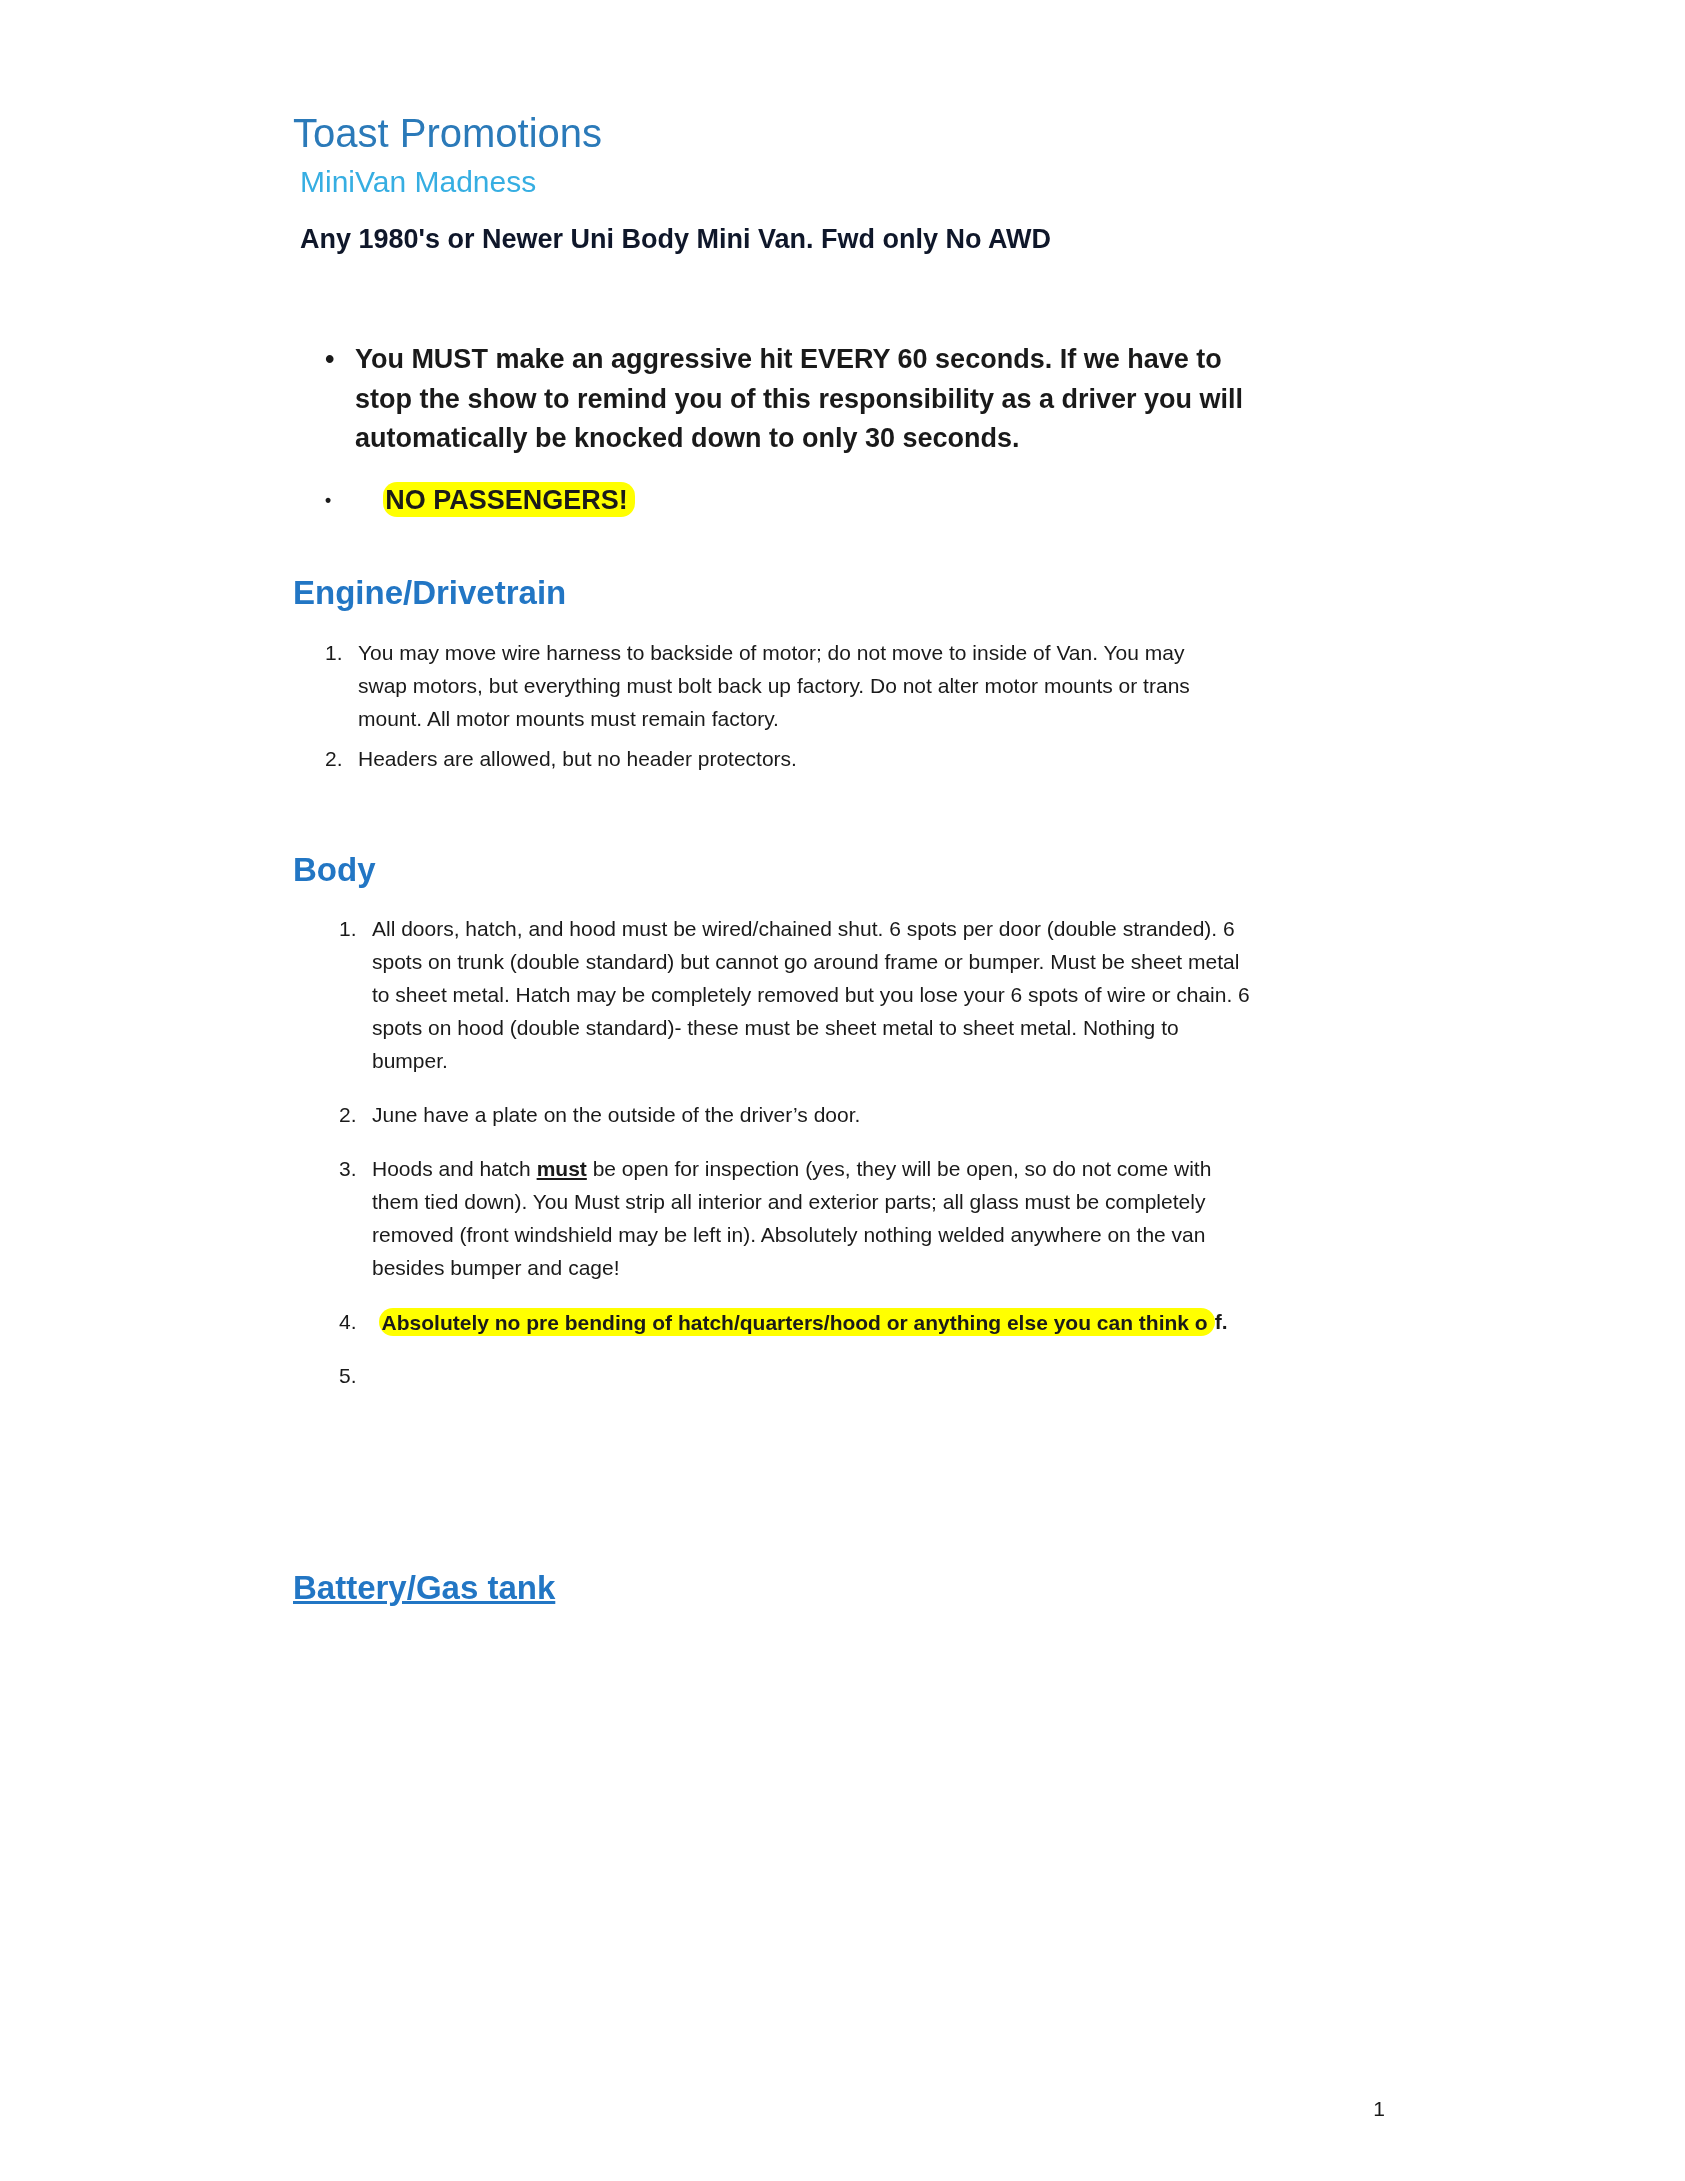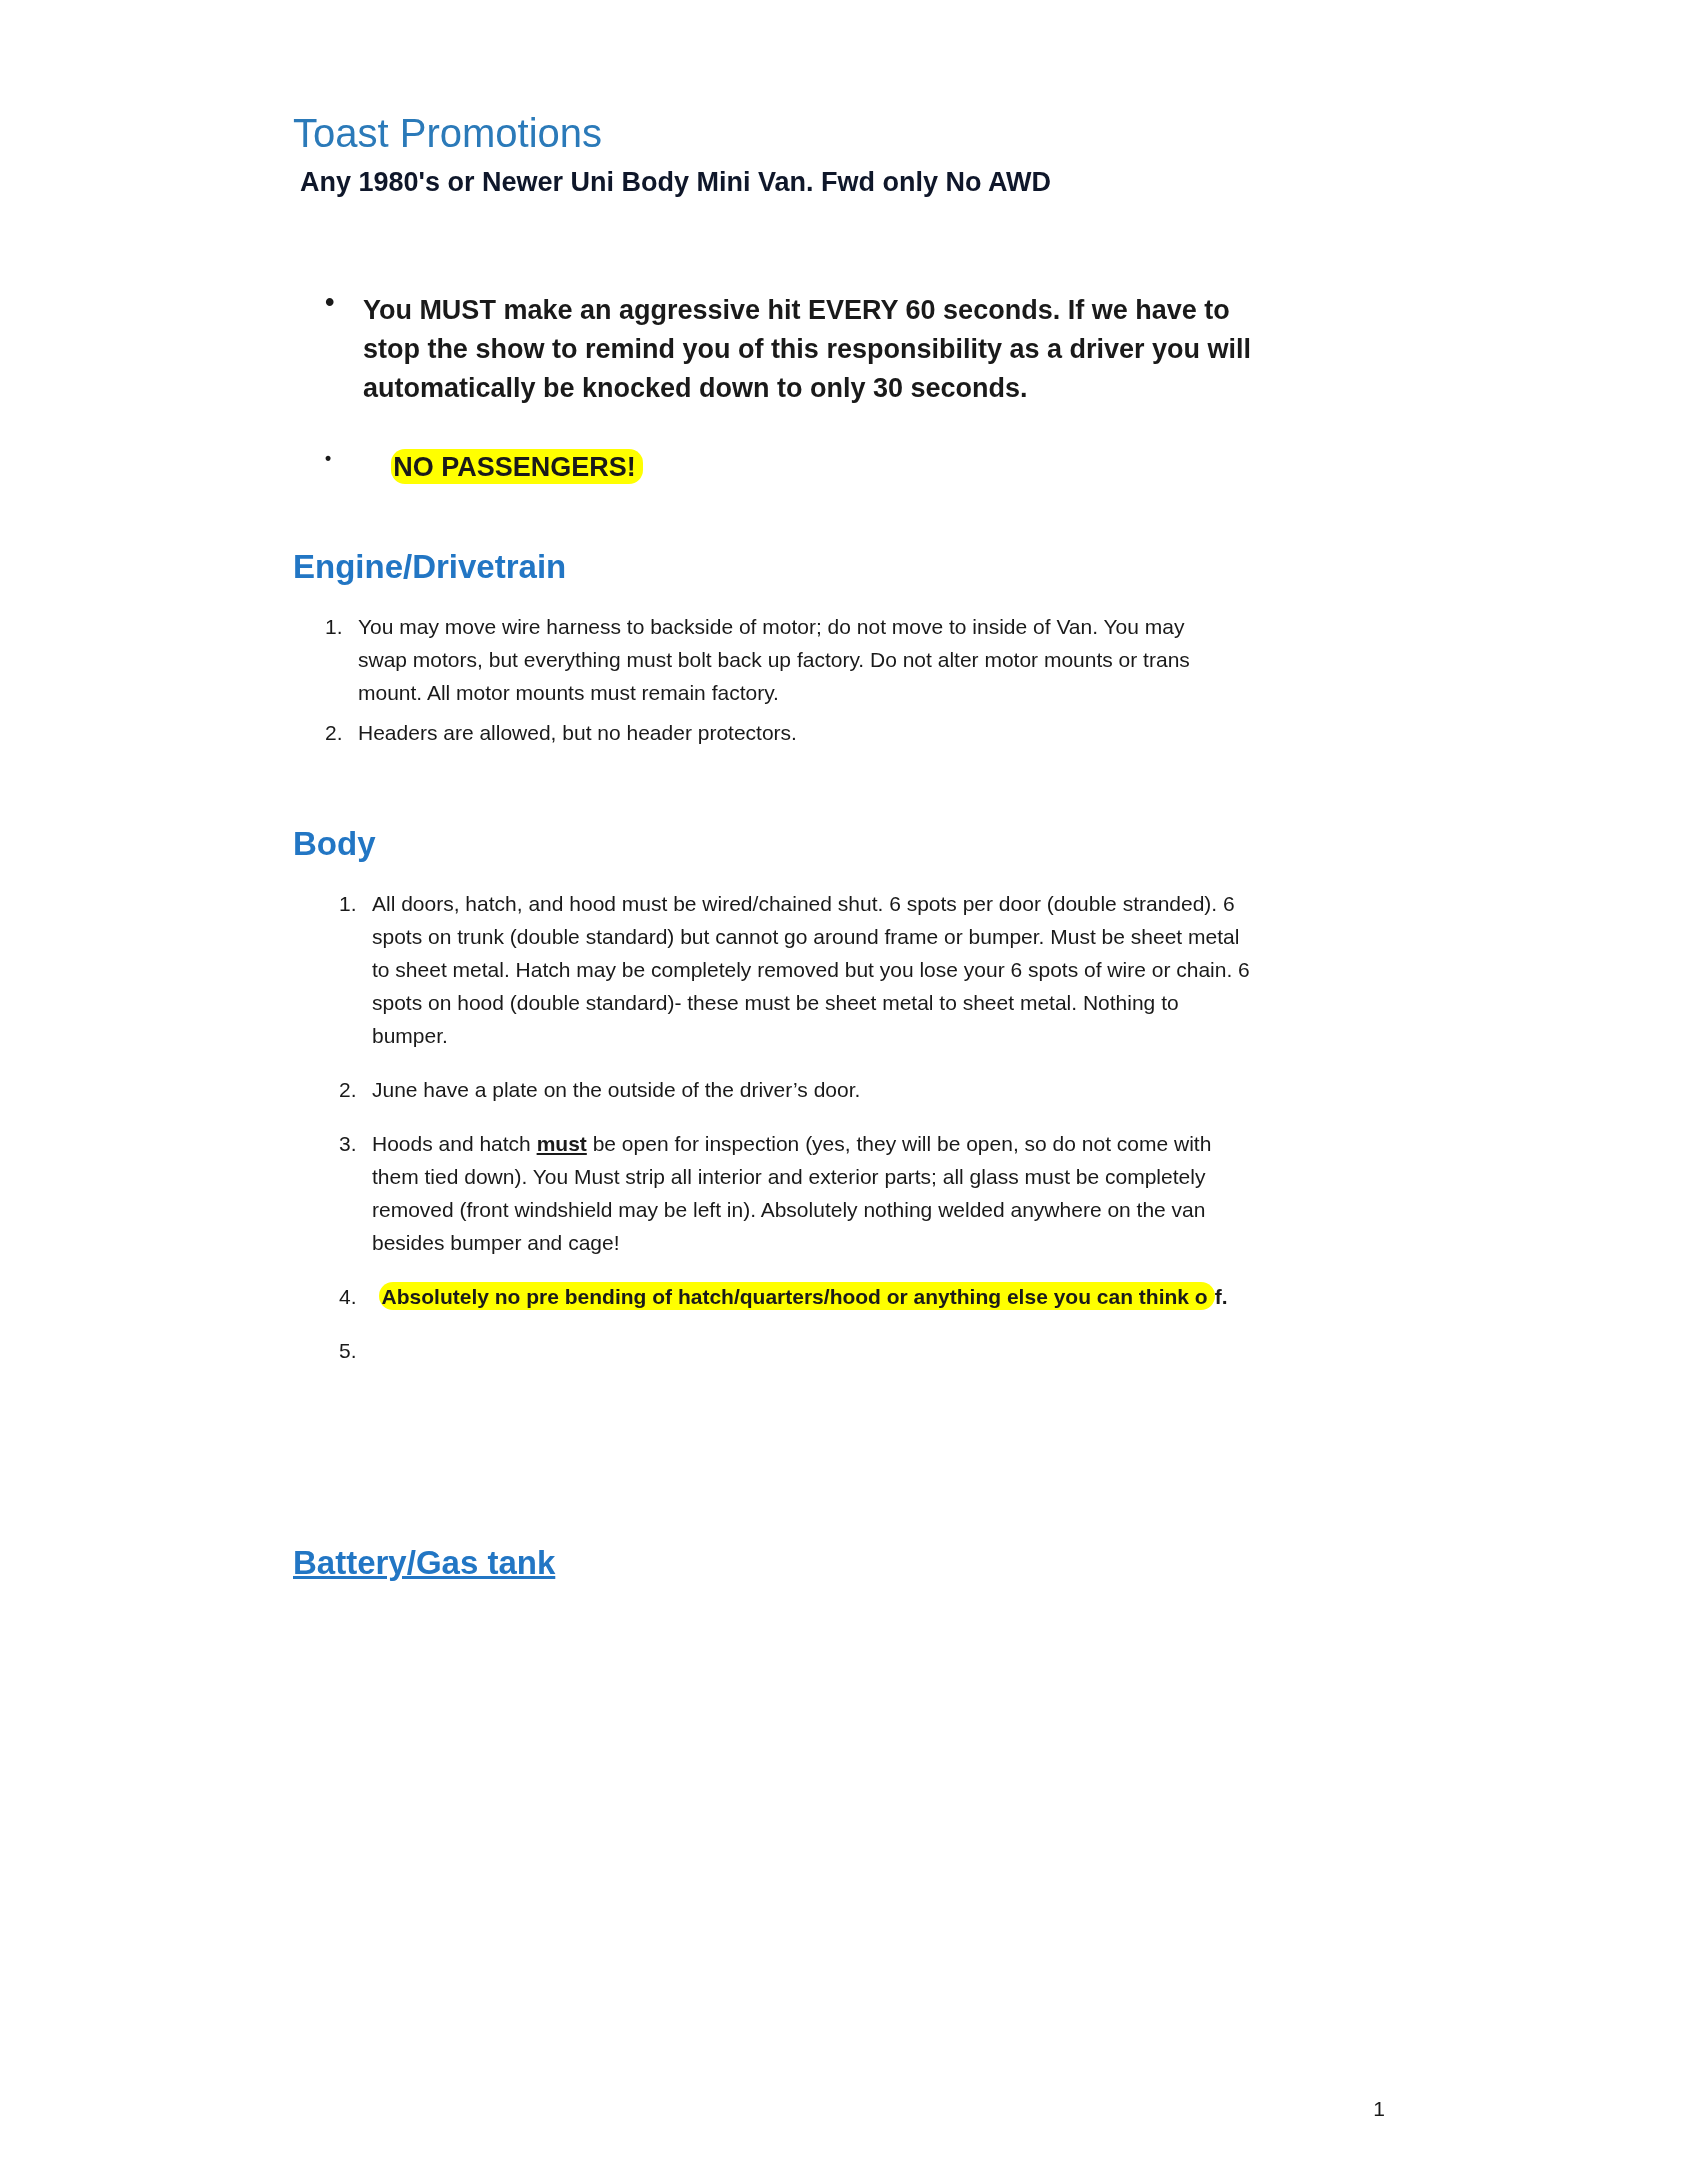--- a/index.html
+++ b/index.html
@@ -57,21 +57,21 @@
     flex: 0 0 auto;
     width: 17.6px;
     margin-right: 12.3px;
   }
   .bullet-item.second .marker {
     font-size: 17.6px;
     line-height: 2.2;
     margin-right: 40px;
   }
   .bullet-item .btext {
-    margin: 8px;
+    margin: 0;
     max-width: 930px;
   }
   .hl {
     background: var(--highlight, #ffff00);
     padding: 2.6px 7px 2.6px 2.6px;
     border-radius: 14px;
   }
   
   .section-heading {
     margin: 53px 0 23px 0;
@@ -135,20 +135,21 @@
     font-size: 21px;
     color: #1a1a1a;
   }
 </style>
 </head>
 <body>
 
 <div class="page">
 
   <h1 class="doc-title">Toast Promotions</h1>
+  <h2 class="doc-subtitle">MiniVan Madness</h2>
   <p class="tagline">Any 1980's or Newer Uni Body Mini Van. Fwd only No AWD</p>
 
   <div class="intro">
     <div class="bullet-item">
       <span class="marker">•</span>
       <p class="btext">You MUST make an aggressive hit EVERY 60 seconds. If we have to stop the show to remind you of this responsibility as a driver you will automatically be knocked down to only 30 seconds.</p>
     </div>
     <div class="bullet-item second">
       <span class="marker">•</span>
       <p class="btext"><span class="hl">NO PASSENGERS!</span></p>

